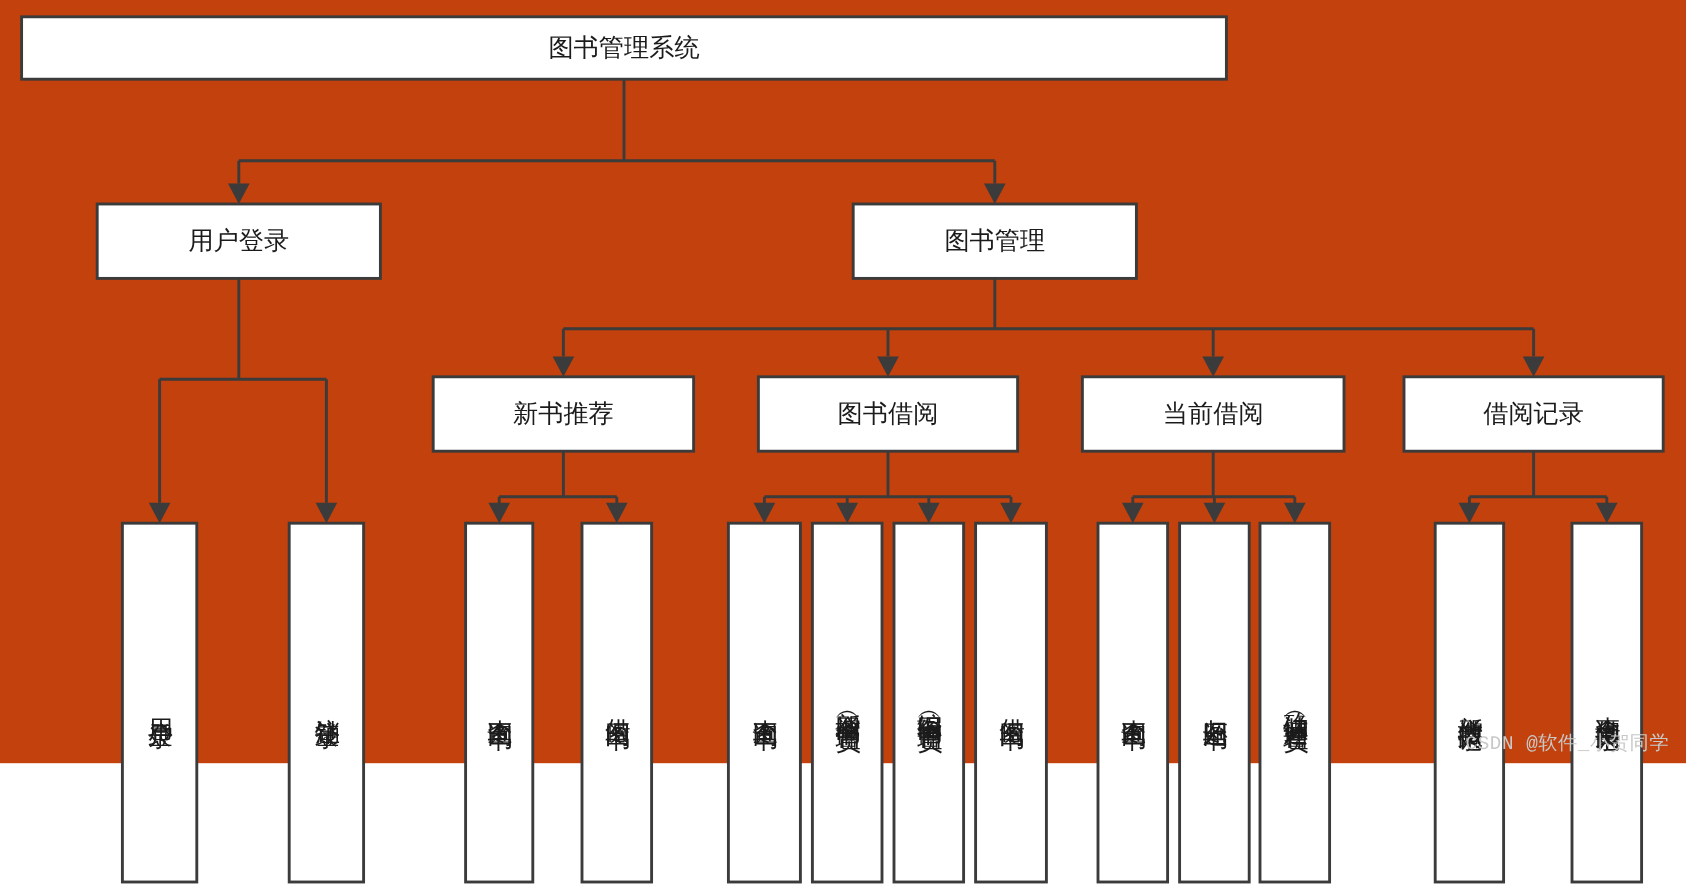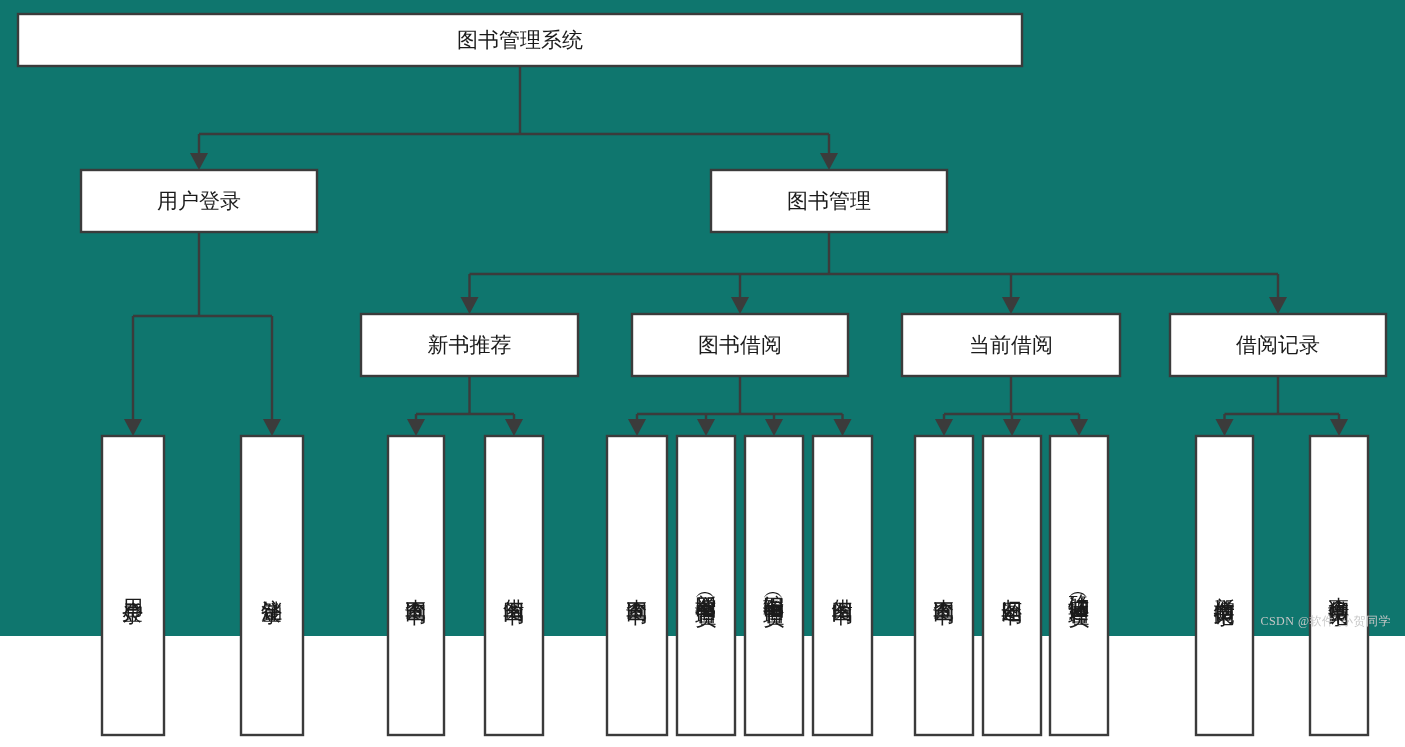--- a/index.html
+++ b/index.html
@@ -10,21 +10,21 @@
   body {
     width: 1405px;
     height: 747px;
     overflow: hidden;
     font-family: "Liberation Sans", "DejaVu Sans", sans-serif;
   }
   #diagram-root {
     position: relative;
     width: 1405px;
     height: 636px;
-    background: #0f766e;
+    background: #c2410c;
   }
   svg.diagram-canvas {
     position: absolute;
     top: 0;
     left: 0;
     width: 1405px;
     height: 747px;
     display: block;
   }
   .node-box {
@@ -62,22 +62,22 @@
     display: flex;
     align-items: center;
     justify-content: center;
     pointer-events: none;
     user-select: none;
   }
   .watermark {
     position: absolute;
     right: 14px;
     bottom: 6px;
-    font-family: Liberation Serif, serif;
-    font-size: 12px;
+    font-family: Liberation Mono, monospace;
+    font-size: 16px;
     color: #c8c8c8;
     letter-spacing: 0.5px;
     white-space: nowrap;
     text-align: right;
   }
 </style>
 </head>
 <body>
 
 <div id="diagram-root">

